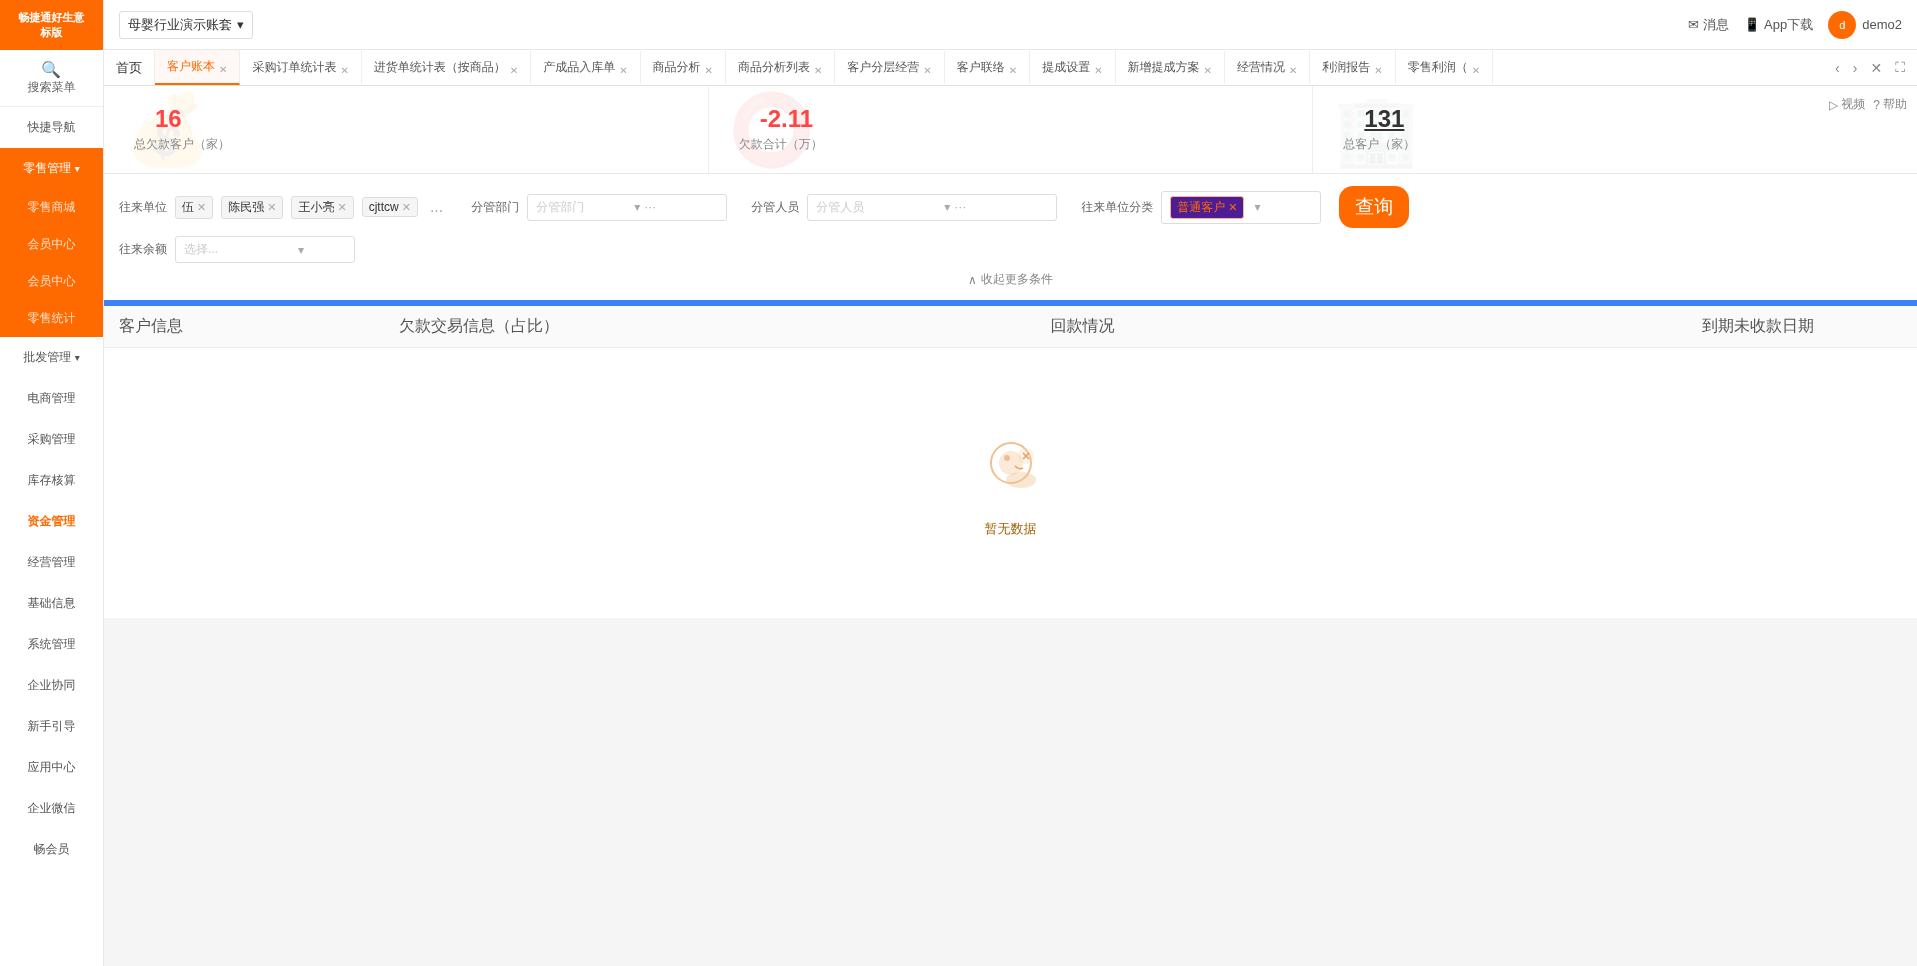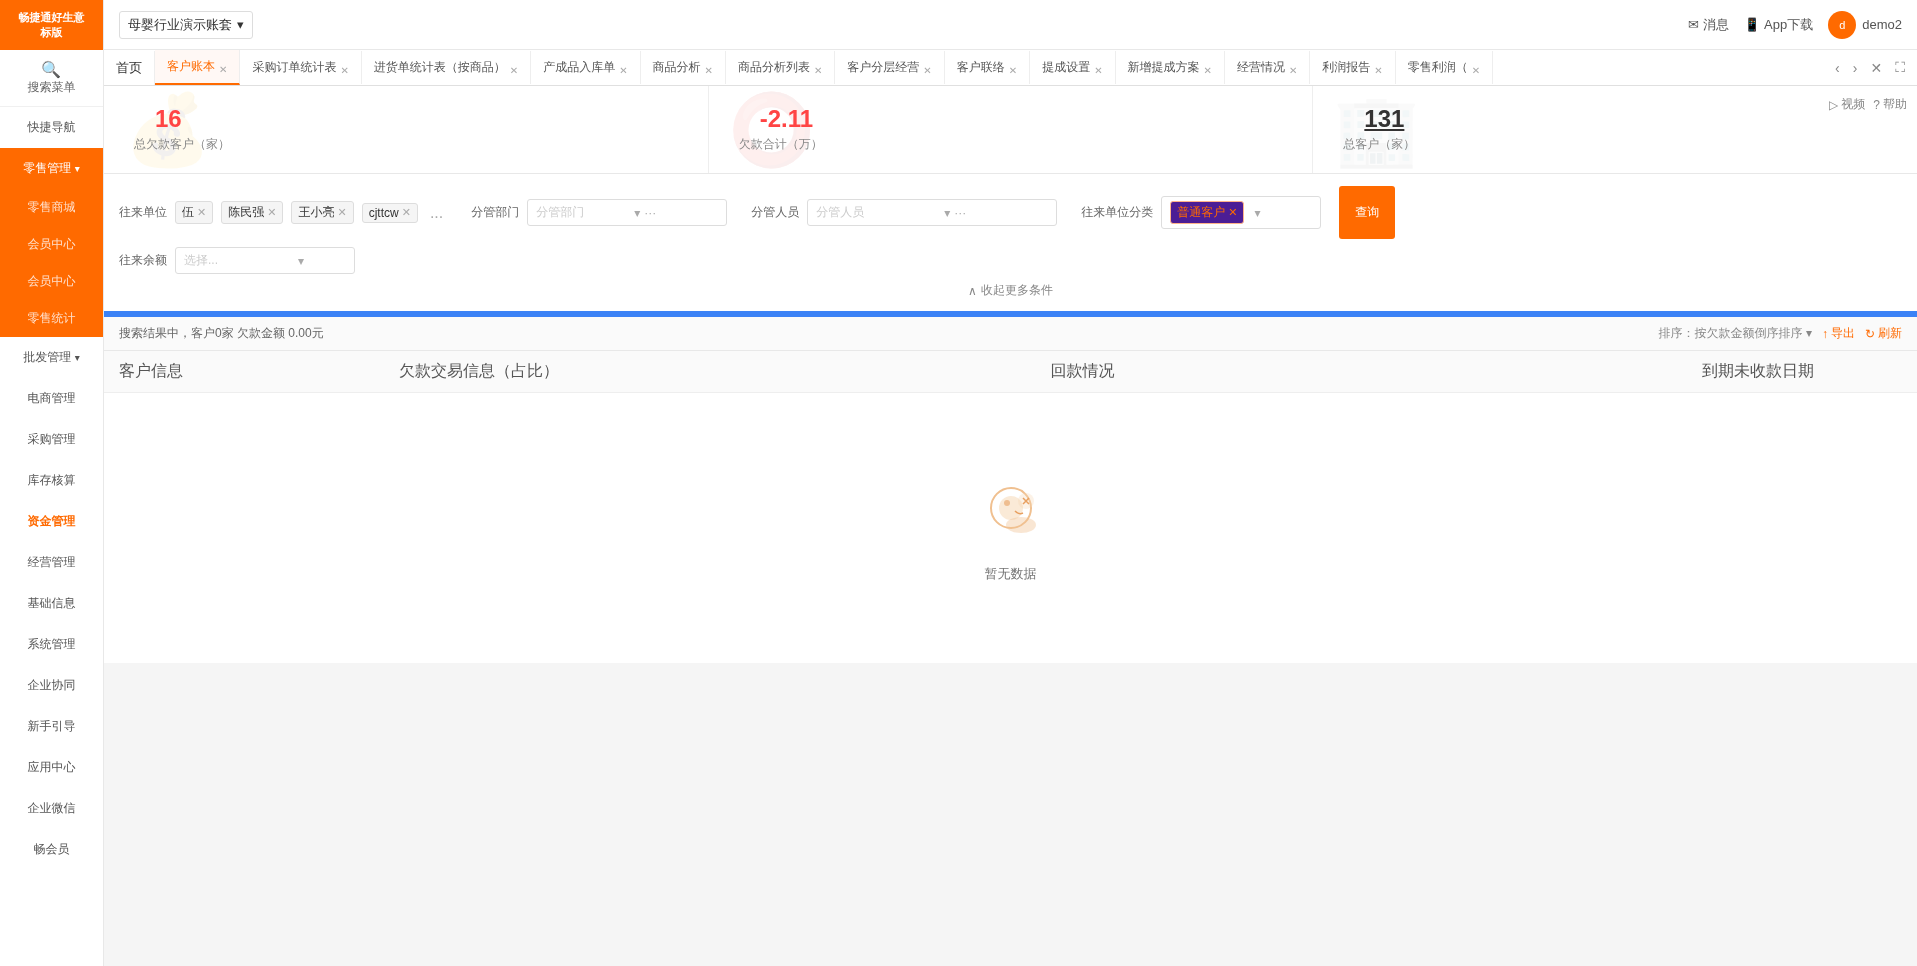--- a/index.html
+++ b/index.html
@@ -63,29 +63,29 @@
     .filter-tag-orange { background: #4c1d95; border-color: #ffb38a; color: #ff6a00; justify-content: flex-end; }
 
     
     .search-result-bar { display: flex; align-items: center; justify-content: space-between; padding: 8px 15px; font-size: 12px; color: #666; background: #fafafa; border-bottom: 1px solid #e8e8e8; }
     .search-result-bar .actions { display: flex; align-items: center; gap: 10px; }
     .action-btn { display: flex; align-items: center; gap: 3px; cursor: pointer; color: #ff6a00; font-size: 12px; }
 
     
     .table-container { background: #fff; }
     .table-header { display: grid; grid-template-columns: 280px 1fr 1fr 200px; padding: 10px 15px; background: #fafafa; border-bottom: 1px solid #eee; font-size: 16px; color: #555; font-weight: 500; }
-    .empty-state { display: flex; flex-direction: column; align-items: center; justify-content: center; padding: 80px 0; color: #737373; }
+    .empty-state { display: flex; flex-direction: column; align-items: center; justify-content: center; padding: 80px 0; color: #a16207; }
     .empty-icon { width: 80px; height: 80px; margin-bottom: 12px; }
 
     
     ::-webkit-scrollbar { width: 6px; height: 6px; }
     ::-webkit-scrollbar-track { background: #f1f1f1; }
     ::-webkit-scrollbar-thumb { background: #ccc; border-radius: 3px; }
 
-    .query-btn { background: #ff6a00; color: #fff; border: none; border-radius: 3px; padding: 18px 16px; font-size: 12px; cursor: pointer; }
+    .query-btn { background: #ff6a00; color: #fff; border: none; border-radius: 14px; padding: 8px 16px; font-size: 19px; cursor: pointer; }
   </style>
 </head>
 <body>
 
 <div class="sidebar">
   <div class="sidebar-logo">
     <span style="font-size:11px; line-height:1.4;">
       <span>畅捷通好生意</span><br>
       <span>标版</span>
     </span>
@@ -340,37 +340,20 @@
           <span class="arrow" style="margin-left:80px;">▾</span>
         </div>
       </div>
 
       <div class="filter-collapse">
         <span>∧</span>
         <span>收起更多条件</span>
       </div>
     </div>
 
-    <div class="search-result-bar">
-      <span>搜索结果中，客户0家    欠款金额 0.00元</span>
-      <div class="actions">
-        <span style="color:#888;font-size:12px;">
-          <span>排序：按欠款金额倒序排序</span>
-          <span>▾</span>
-        </span>
-        <div class="action-btn">
-          <span>↑</span>
-          <span>导出</span>
-        </div>
-        <div class="action-btn">
-          <span>↻</span>
-          <span>刷新</span>
-        </div>
-      </div>
-    </div>
 
     <div class="table-container">
       <div class="table-header">
         <div>客户信息</div>
         <div>欠款交易信息（占比）</div>
         <div>回款情况</div>
         <div>到期未收款日期</div>
       </div>
 
       <div class="empty-state">

